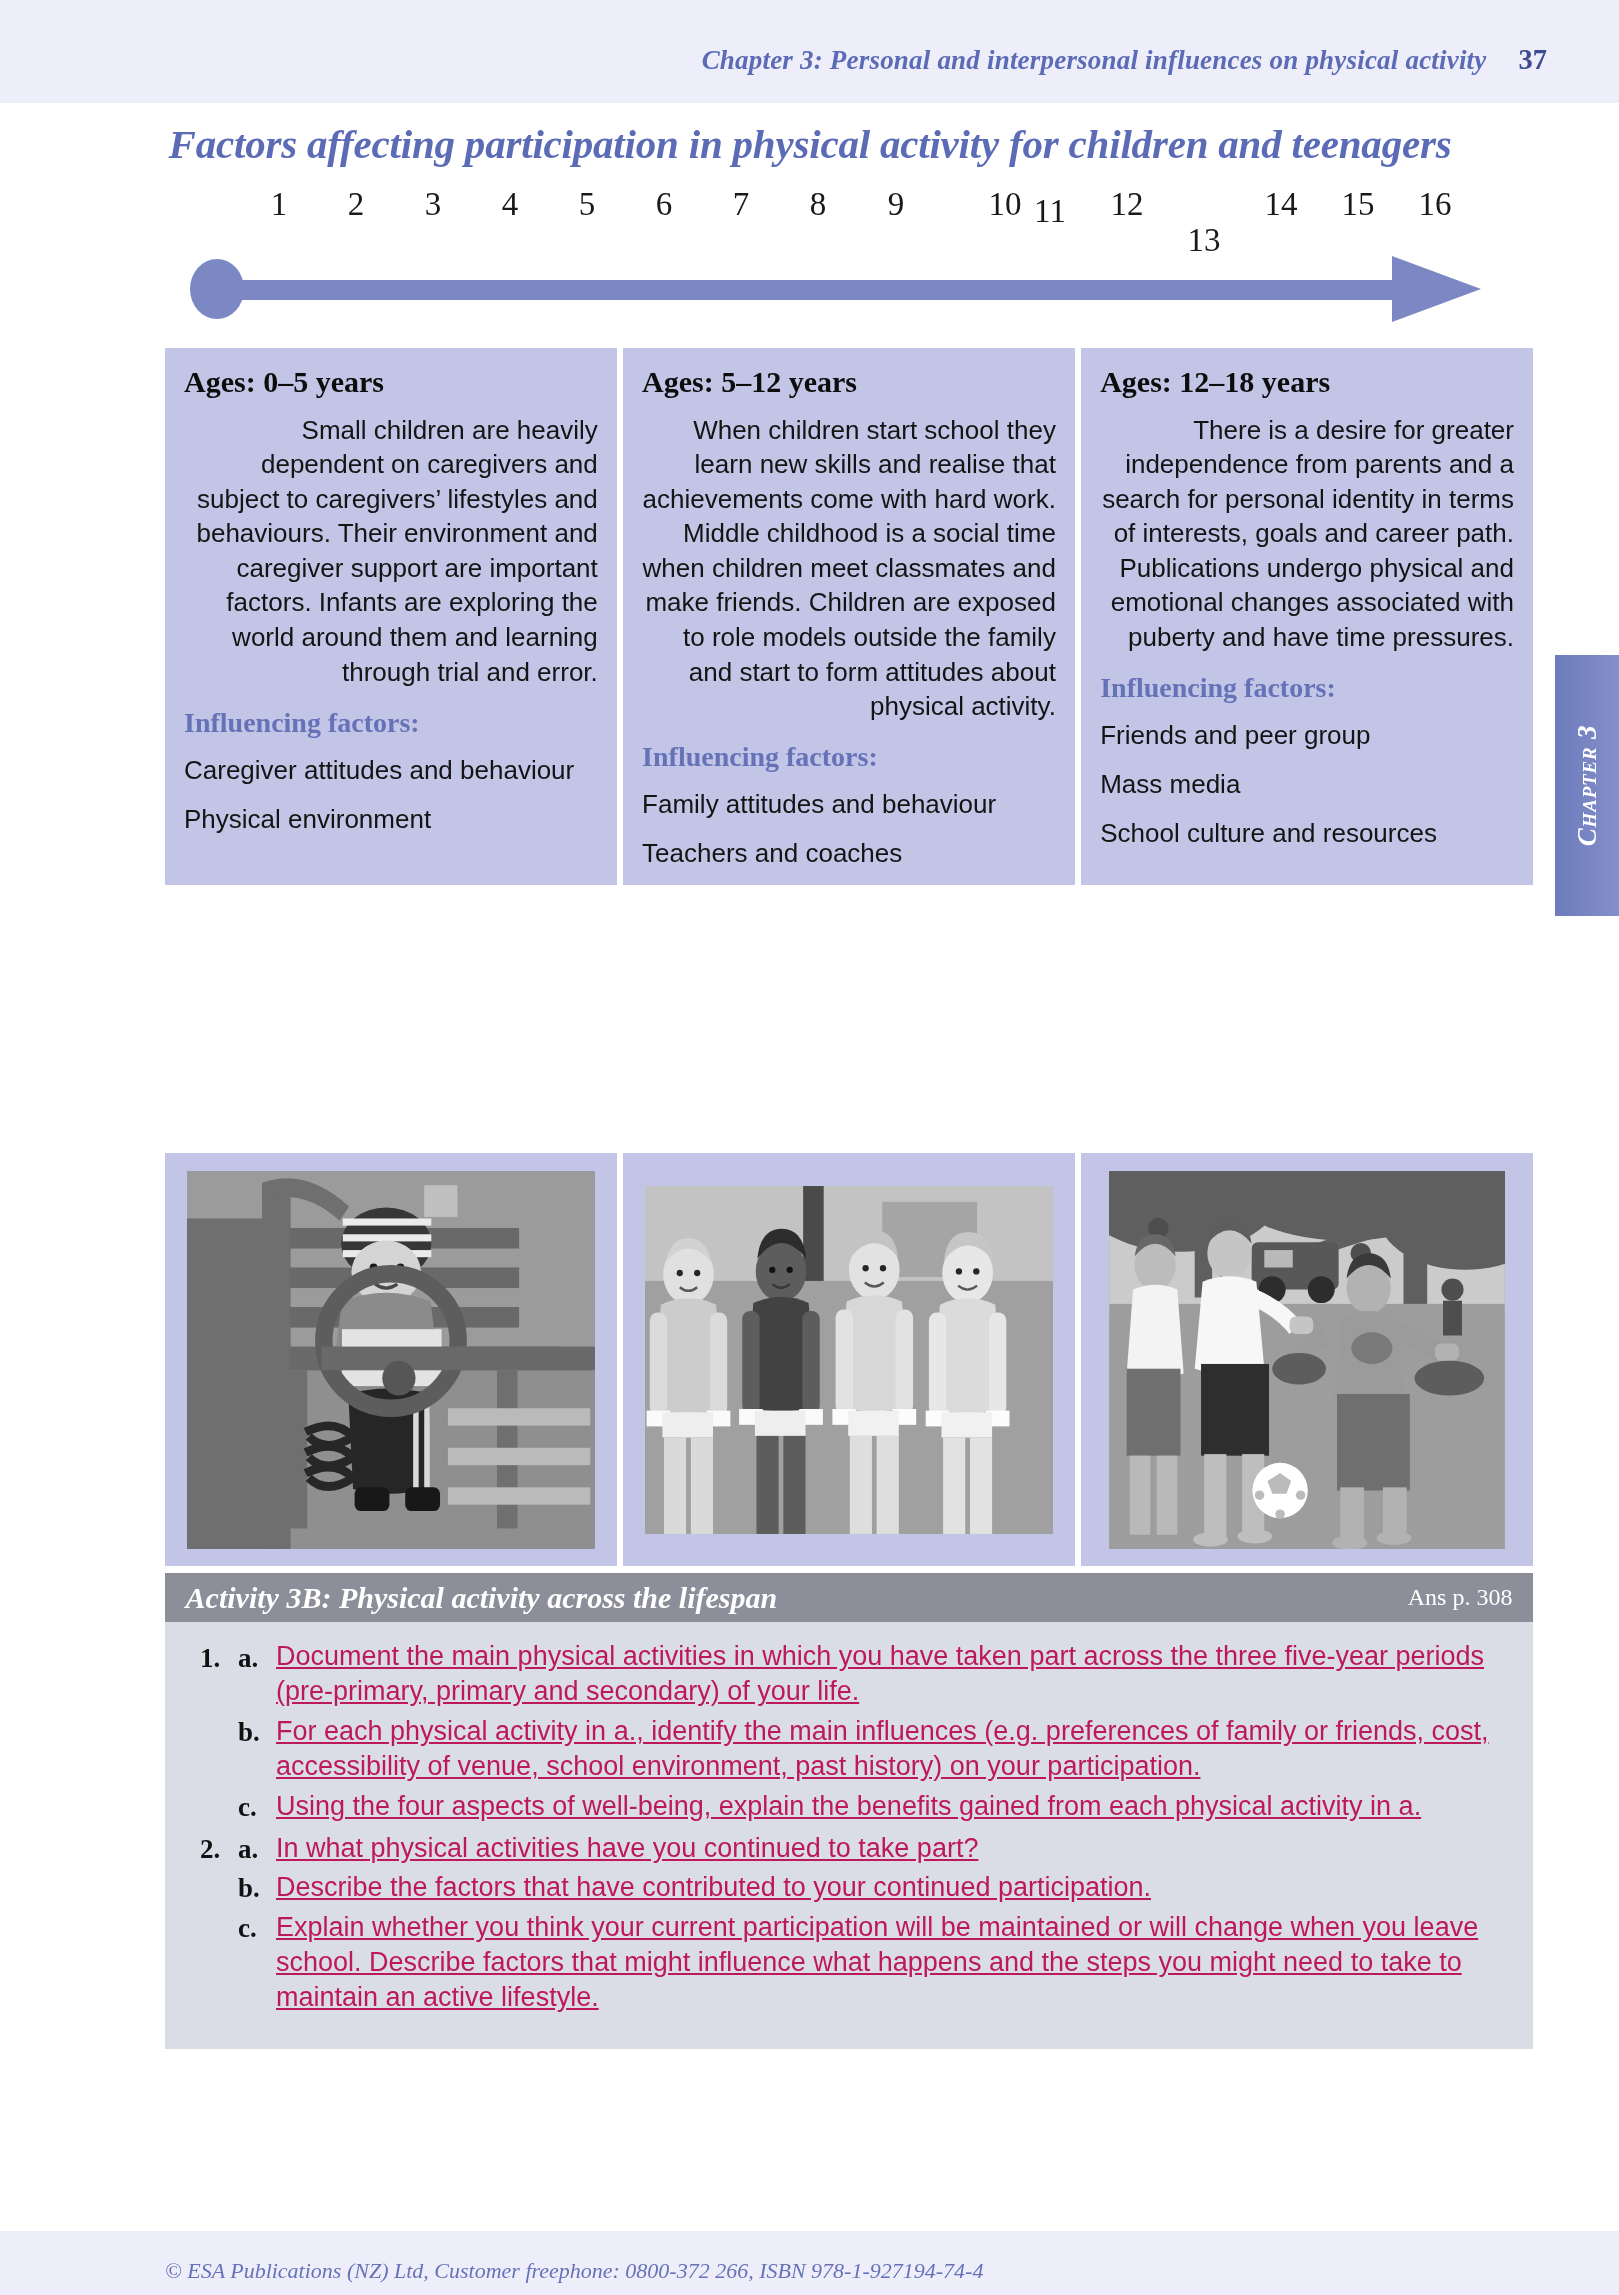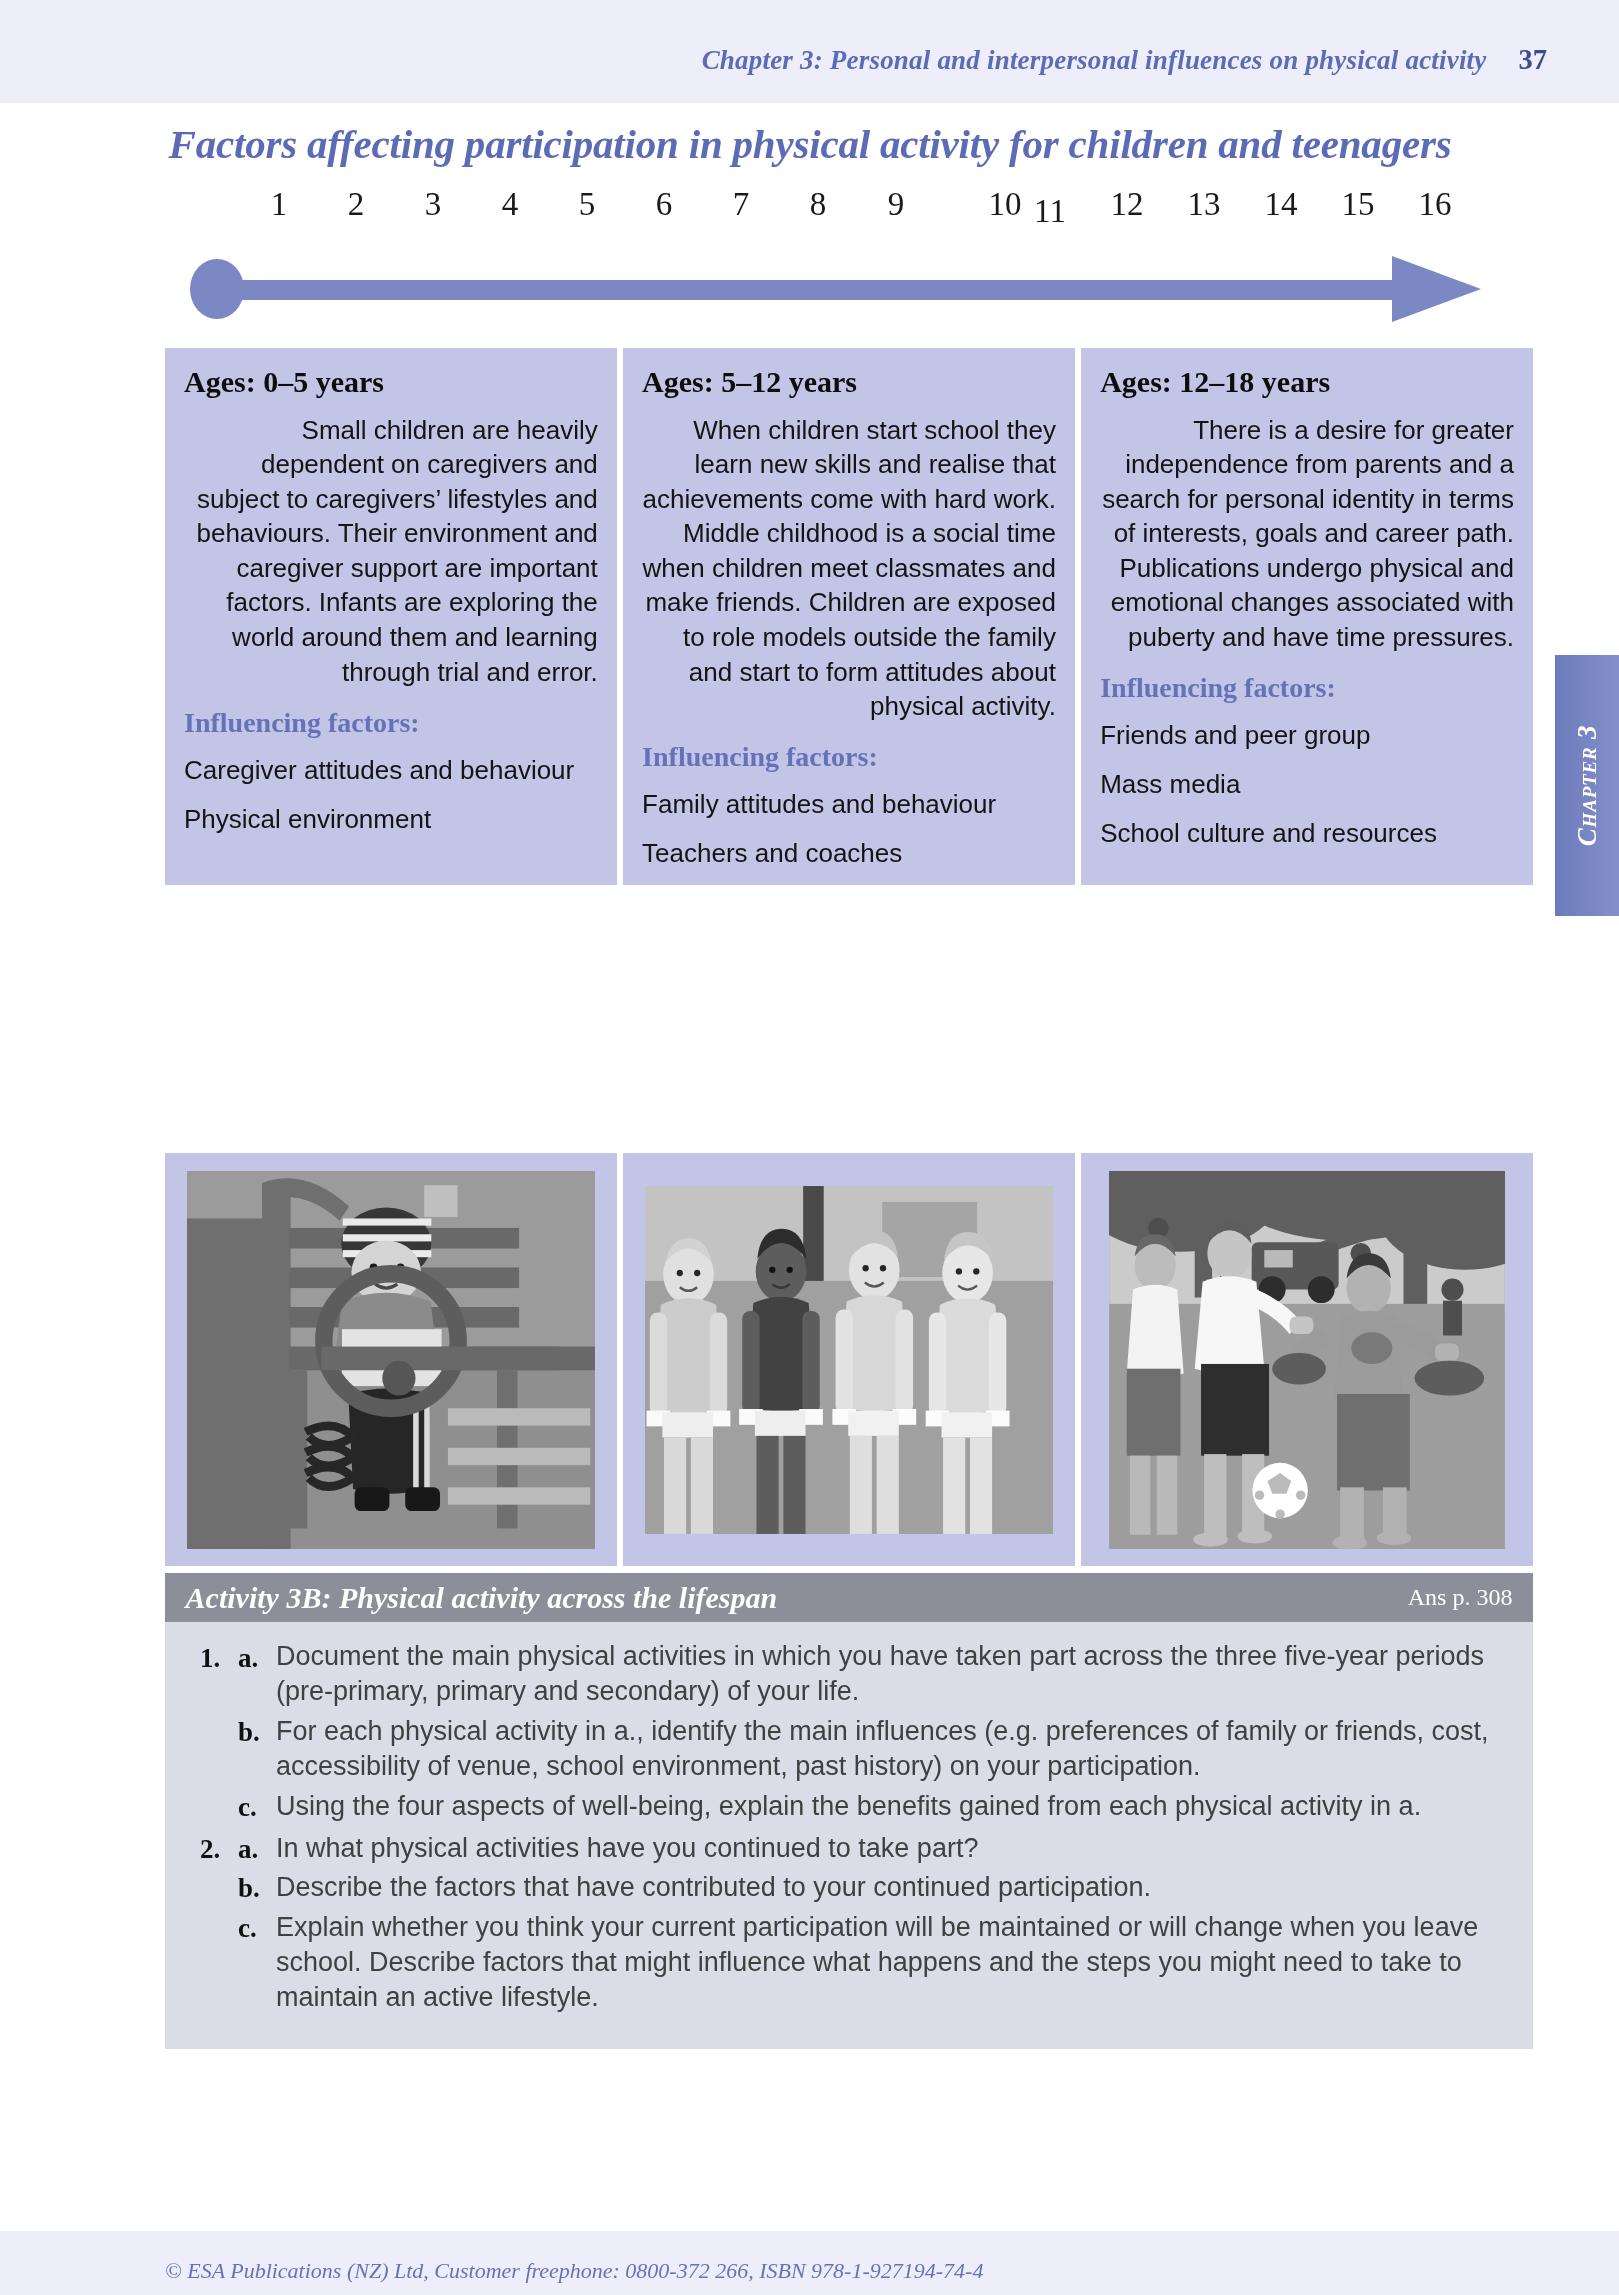--- a/index.html
+++ b/index.html
@@ -179,21 +179,21 @@
   }
   .q-items{flex:1;}
   .q-item{display:flex;margin-bottom:4.7px;}
   .q-letter{
     width:38px;flex:0 0 38px;
     font-family:"Liberation Serif", serif;
     font-weight:bold;font-size:27px;color:#111;
     padding-top:3.2px;
   }
   .q-text{
-    flex:1;font-size:27px;line-height:1.3;color:#404040;
+    flex:1;font-size:27px;line-height:1.3;color:#be185d;text-decoration:underline;
   }
 
   
   .footer{
     position:absolute;left:0;bottom:0;width:1620px;height:64px;
     background:#eeeefa;
   }
   .footer-text{
     position:absolute;left:165px;top:27px;
     font-family:"Liberation Serif", serif;
@@ -220,21 +220,21 @@
       <div class="scale-num" style="left: 193px;">3</div>
       <div class="scale-num" style="left: 270px;">4</div>
       <div class="scale-num" style="left: 347px;">5</div>
       <div class="scale-num" style="left: 424px;">6</div>
       <div class="scale-num" style="left: 501px;">7</div>
       <div class="scale-num" style="left: 578px;">8</div>
       <div class="scale-num" style="left: 656px;">9</div>
       <div class="scale-num" style="left: 765px;">10</div>
       <div class="scale-num" style="left: 810px; margin-top: 7px;">11</div>
       <div class="scale-num" style="left: 887px;">12</div>
-      <div class="scale-num" style="left: 964px;">13</div>
+      <div class="scale-num" style="left: 964px; margin-top: 36px;">13</div>
       <div class="scale-num" style="left: 1041px;">14</div>
       <div class="scale-num" style="left: 1118px;">15</div>
       <div class="scale-num" style="left: 1195px;">16</div>
     </div>
 
   <div class="timeline">
     <div class="tl-dot"></div>
     <div class="tl-bar"></div>
     <div class="tl-head"></div>
   </div>

